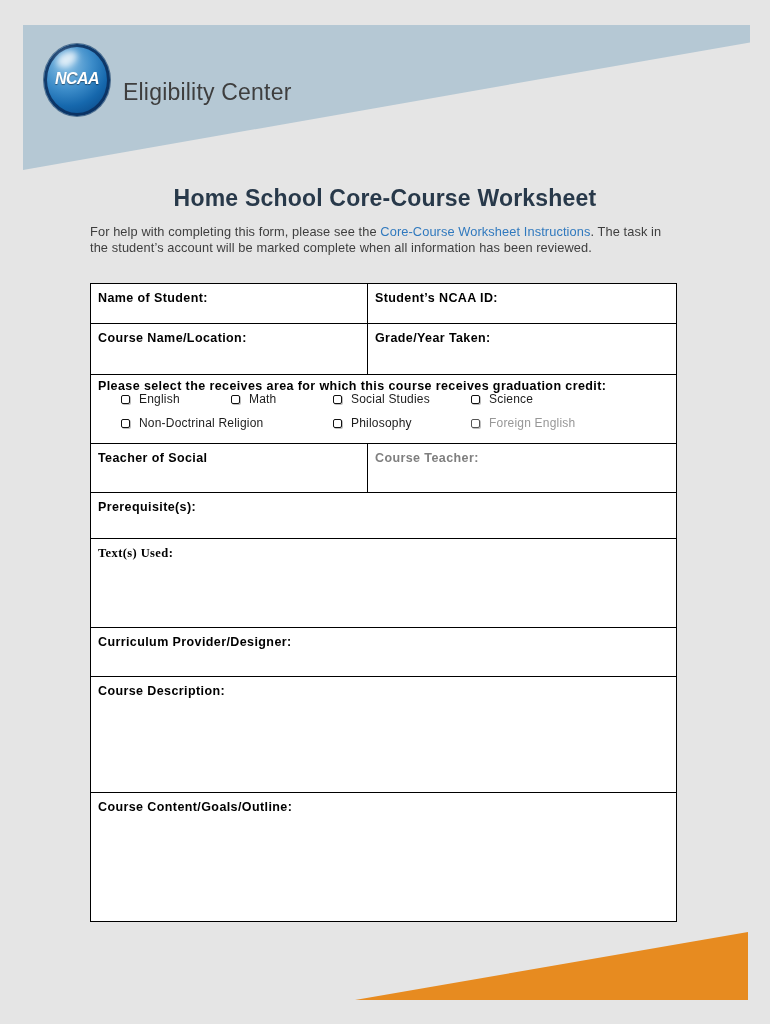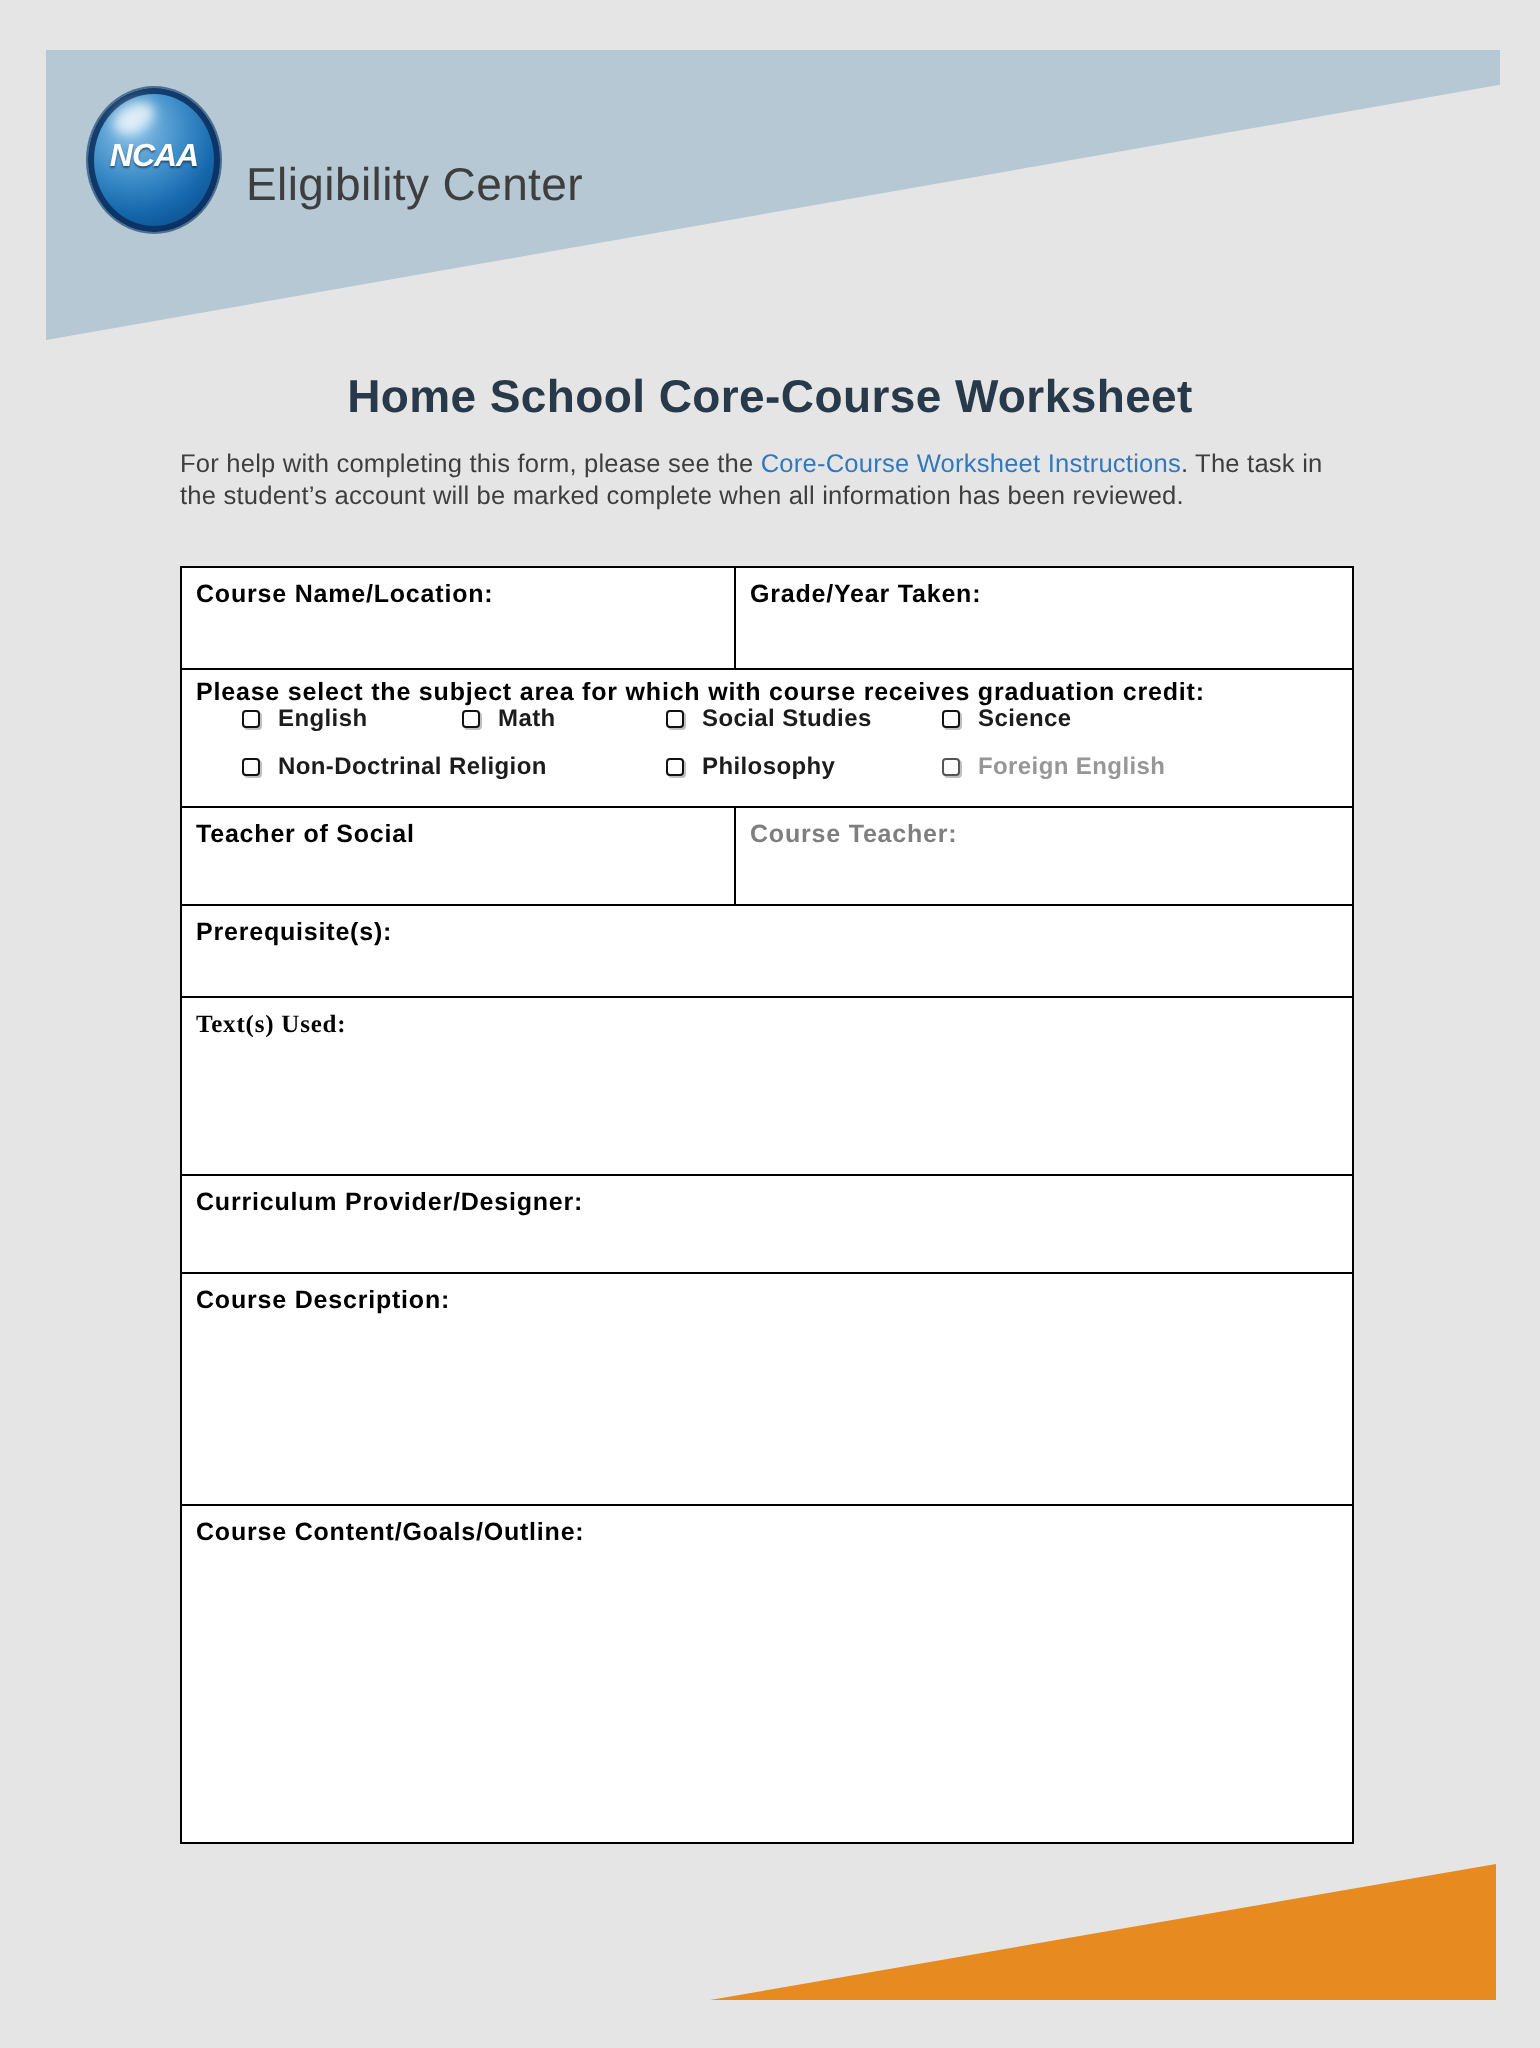--- a/index.html
+++ b/index.html
@@ -62,21 +62,21 @@
   .r5{height:46px;} .r6{height:89px;font-family:Liberation Serif, serif;} .r7{height:49px;} .r8{height:116px;} .r9{height:130px;}
   .cell{position:absolute;top:0;bottom:0;padding:4px 7px;cursor:text;}
   .cell-left{left:0;width:277px;border-right:1.2px solid #000;}
   .cell-right{left:277px;right:0;}
   .cell-full{left:0;right:0;}
   .lbl{font-size:12.5px;font-weight:700;color:#000;letter-spacing:.4px;}
   .lbl-gray{color:var(--muted-gray,#7f7f7f);}
 
   
   .subject-prompt{position:absolute;left:7px;top:4px;font-size:12.5px;font-weight:700;letter-spacing:.4px;color:#000;}
-  .subject-item{position:absolute;display:flex;align-items:center;gap:9px;font-weight:bold;}
+  .subject-item{position:absolute;display:flex;align-items:center;gap:9px;}
   .chk{
     width:9px;height:9px;border:1.4px solid #111;border-radius:2px;background:#fff;
     box-shadow:1px 1px 0 rgba(0,0,0,.25);cursor:pointer;flex:0 0 auto;
   }
   .subject-label{font-size:12px;color:#1c1c1c;letter-spacing:.2px;white-space:nowrap;}
   .subject-item.muted .subject-label{color:var(--faded-gray,#979797);}
   .subject-item.muted .chk{border-color:#555;}
 
   
   .footer-tri{
@@ -96,32 +96,40 @@
     </div>
     <div class="tagline">Eligibility Center</div>
   </div>
 
   <div class="title">Home School Core-Course Worksheet</div>
 
   <div class="intro"><span>For help with completing this form, please see the </span><a href="#">Core-Course Worksheet Instructions</a><span>. The task in the student’s account will be marked complete when all information has been reviewed.</span></div>
 
   <div class="tbl">
 
+    <div class="row r1">
+      <div class="cell cell-left">
+        <span class="lbl">Name of Student:</span>
+      </div>
+      <div class="cell cell-right">
+        <span class="lbl">Student’s NCAA ID:</span>
+      </div>
+    </div>
 
     <div class="row r2">
       <div class="cell cell-left">
         <span class="lbl">Course Name/Location:</span>
       </div>
       <div class="cell cell-right">
         <span class="lbl">Grade/Year Taken:</span>
       </div>
     </div>
 
     <div class="row r3">
-      <div class="subject-prompt">Please select the subject area for which with course receives graduation credit:</div>
+      <div class="subject-prompt">Please select the receives area for which this course receives graduation credit:</div>
       <div id="subject-grid">
           <div class="subject-item" style="left: 30px; top: 17px;">
             <span class="chk"></span>
             <span class="subject-label">English</span>
           </div>
           <div class="subject-item" style="left: 140px; top: 17px;">
             <span class="chk"></span>
             <span class="subject-label">Math</span>
           </div>
           <div class="subject-item" style="left: 242px; top: 17px;">

